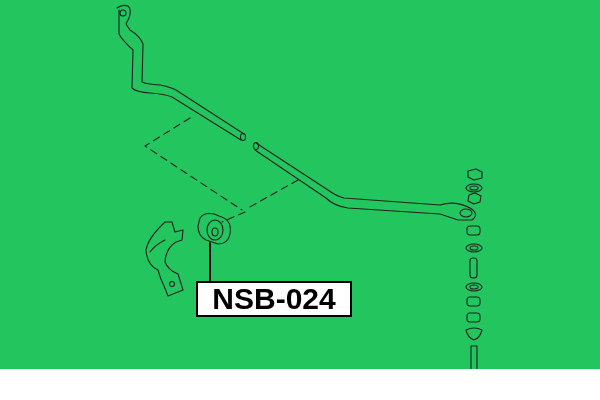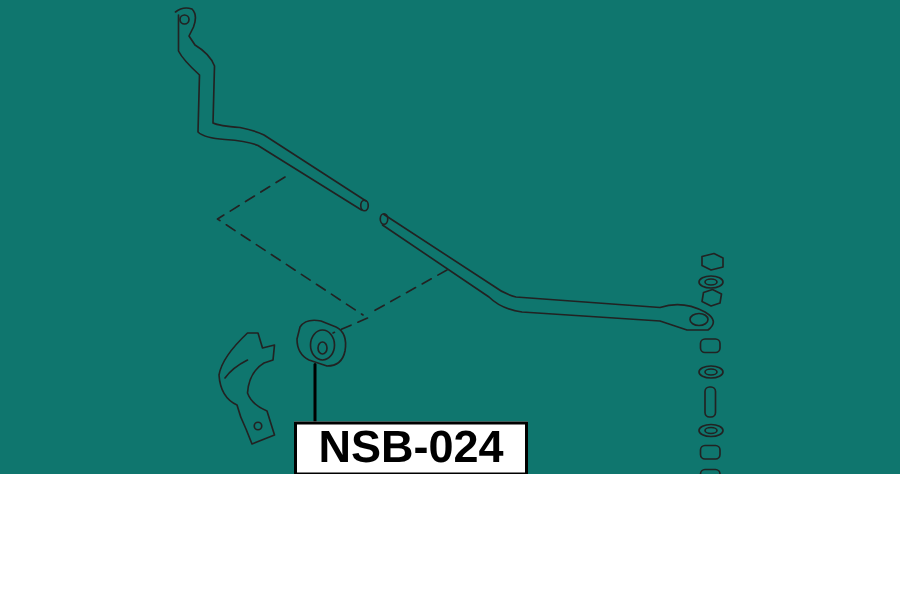--- a/index.html
+++ b/index.html
@@ -1,16 +1,16 @@
 <!DOCTYPE html>
 <html><head>
 <meta charset="utf-8">
 <style>
   html, body { margin:0; padding:0; background:#ffffff; }
-  #canvas { position:relative; width:600px; height:316px; background:#0f766e; overflow:hidden; }
+  #canvas { position:relative; width:600px; height:369px; background:#22c55e; overflow:hidden; }
   svg { position:absolute; left:0; top:0; }
   .part-label {
     position:absolute; left:196px; top:281px; width:156px; height:36px;
     border:2px solid #000; box-sizing:border-box; background:#fff;
     font-family:"Liberation Sans", sans-serif; font-weight:bold; font-size:30px;
     line-height:32px; text-align:center; color:#000; letter-spacing:0px;
   }
 </style>
 </head>
 <body>

